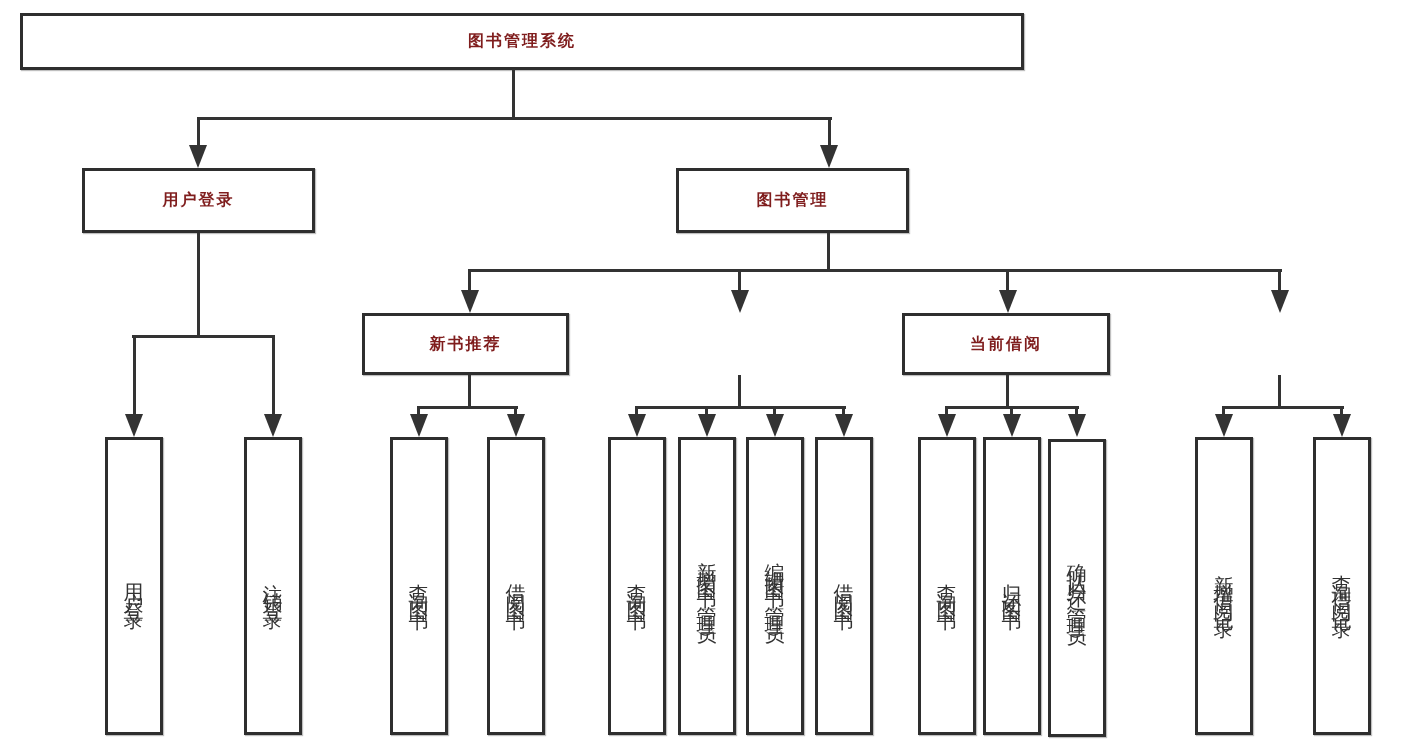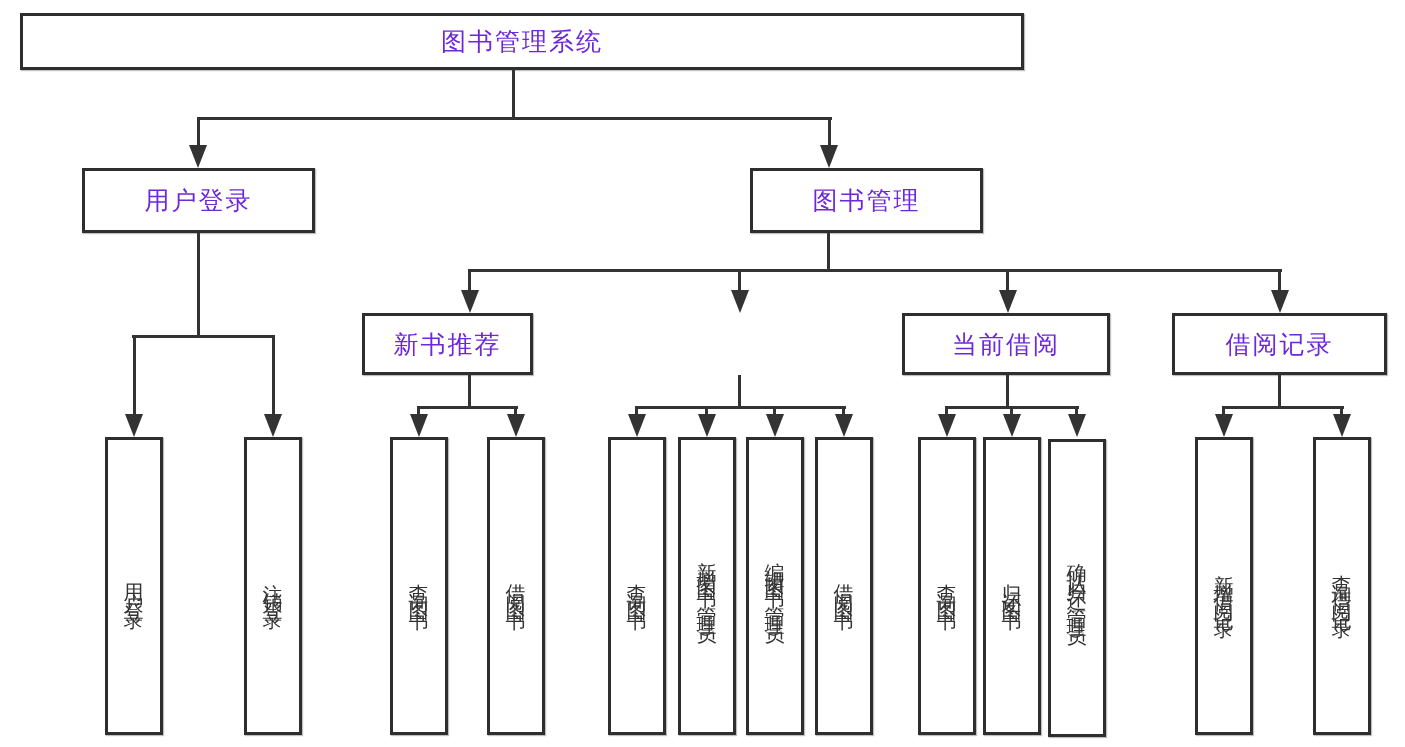--- a/index.html
+++ b/index.html
@@ -15,24 +15,25 @@
     position:absolute;
     box-sizing:border-box;
     border:3px solid #2e2e2e;
     background:#ffffff;
     display:flex;
     align-items:center;
     justify-content:center;
     box-shadow:1px 1px 1px rgba(0,0,0,0.25);
   }
   .h-label {
-    font-size:25px;
+    font-size:16px;
     letter-spacing:2px;
-    color:#6d28d9;
+    color:#7f1d1d;
     white-space:nowrap;
+    font-weight:bold;
   }
   .v-label {
     writing-mode:vertical-rl;
     text-orientation:mixed;
     font-size:20px;
     letter-spacing:9px;
     line-height:1.1;
     color:#333333;
   }
   .vline { position:absolute; width:3px; background:#333333; }
@@ -66,21 +67,21 @@
   <div class="vline" style="left:512px; top:69px; height:50px;"></div>
   <div class="hline" style="left:197px; top:117px; width:635px;"></div>
   <div class="vline" style="left:197px; top:117px; height:30px;"></div>
   <div class="arrow" style="left:189px; top:145px;"></div>
   <div class="vline" style="left:828px; top:117px; height:30px;"></div>
   <div class="arrow" style="left:820px; top:145px;"></div>
 
   <div class="box" style="left:82px; top:168px; width:233px; height:65px;">
     <span class="h-label">用户登录</span>
   </div>
-  <div class="box" style="left:750px; top:168px; width:233px; height:65px;">
+  <div class="box" style="left:676px; top:168px; width:233px; height:65px;">
     <span class="h-label">图书管理</span>
   </div>
 
   <div class="vline" style="left:197px; top:233px; height:104px;"></div>
   <div class="hline" style="left:132px; top:335px; width:143px;"></div>
   <div class="vline" style="left:133px; top:335px; height:80px;"></div>
   <div class="arrow" style="left:125px; top:414px;"></div>
   <div class="vline" style="left:272px; top:335px; height:80px;"></div>
   <div class="arrow" style="left:264px; top:414px;"></div>
 
@@ -88,28 +89,25 @@
   <div class="hline" style="left:468px; top:269px; width:814px;"></div>
   <div class="vline" style="left:468px; top:269px; height:23px;"></div>
   <div class="arrow" style="left:461px; top:290px;"></div>
   <div class="vline" style="left:738px; top:269px; height:23px;"></div>
   <div class="arrow" style="left:731px; top:290px;"></div>
   <div class="vline" style="left:1006px; top:269px; height:23px;"></div>
   <div class="arrow" style="left:999px; top:290px;"></div>
   <div class="vline" style="left:1278px; top:269px; height:23px;"></div>
   <div class="arrow" style="left:1271px; top:290px;"></div>
 
-  <div class="box" style="left:362px; top:313px; width:171px; height:62px;">
+  <div class="box" style="left:362px; top:313px; width:207px; height:62px;">
     <span class="h-label">新书推荐</span>
   </div>
   <div class="box" style="left:902px; top:313px; width:208px; height:62px;">
     <span class="h-label">当前借阅</span>
-  </div>
-  <div class="box" style="left:1172px; top:313px; width:215px; height:62px;">
-    <span class="h-label">借阅记录</span>
   </div>
 
   <div class="vline" style="left:468px; top:375px; height:34px;"></div>
   <div class="hline" style="left:417px; top:406px; width:101px;"></div>
   <div class="vline" style="left:417px; top:406px; height:10px;"></div>
   <div class="arrow" style="left:410px; top:414px;"></div>
   <div class="vline" style="left:514px; top:406px; height:10px;"></div>
   <div class="arrow" style="left:507px; top:414px;"></div>
 
   <div class="vline" style="left:738px; top:375px; height:34px;"></div>

